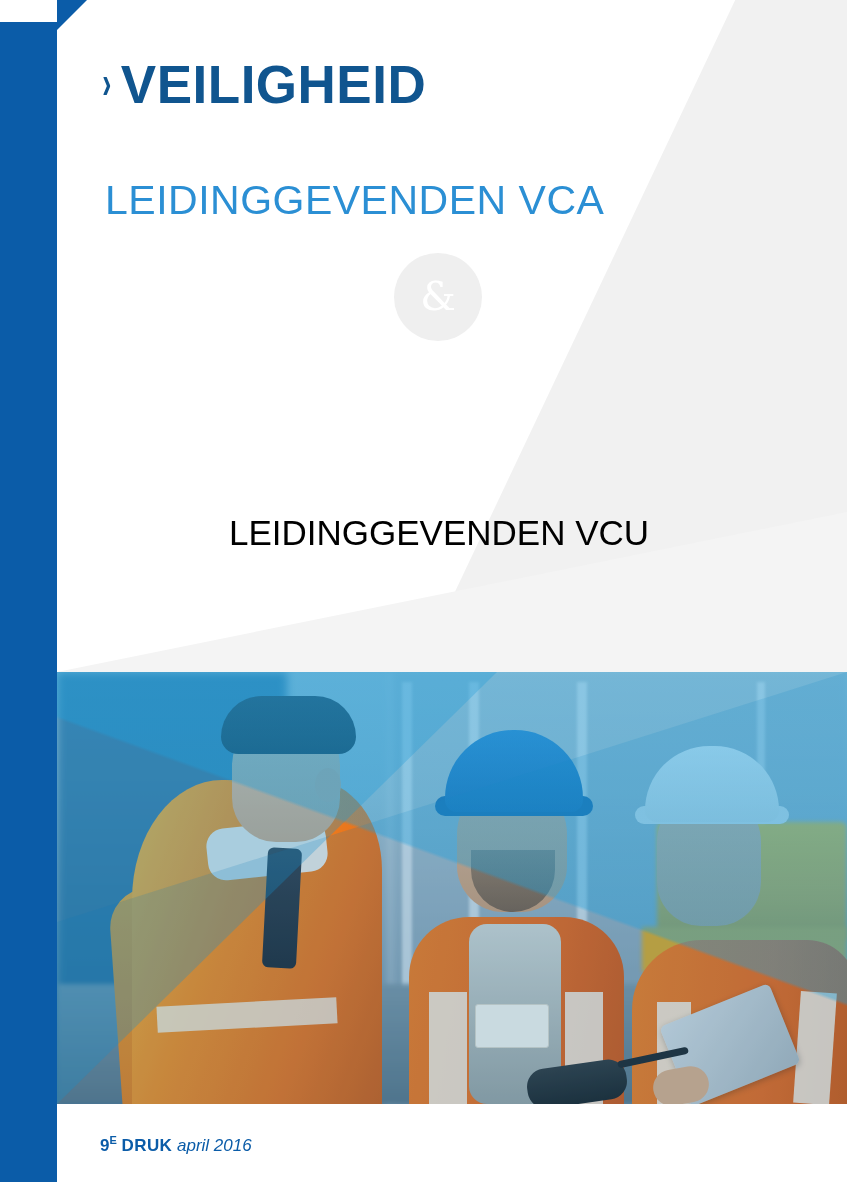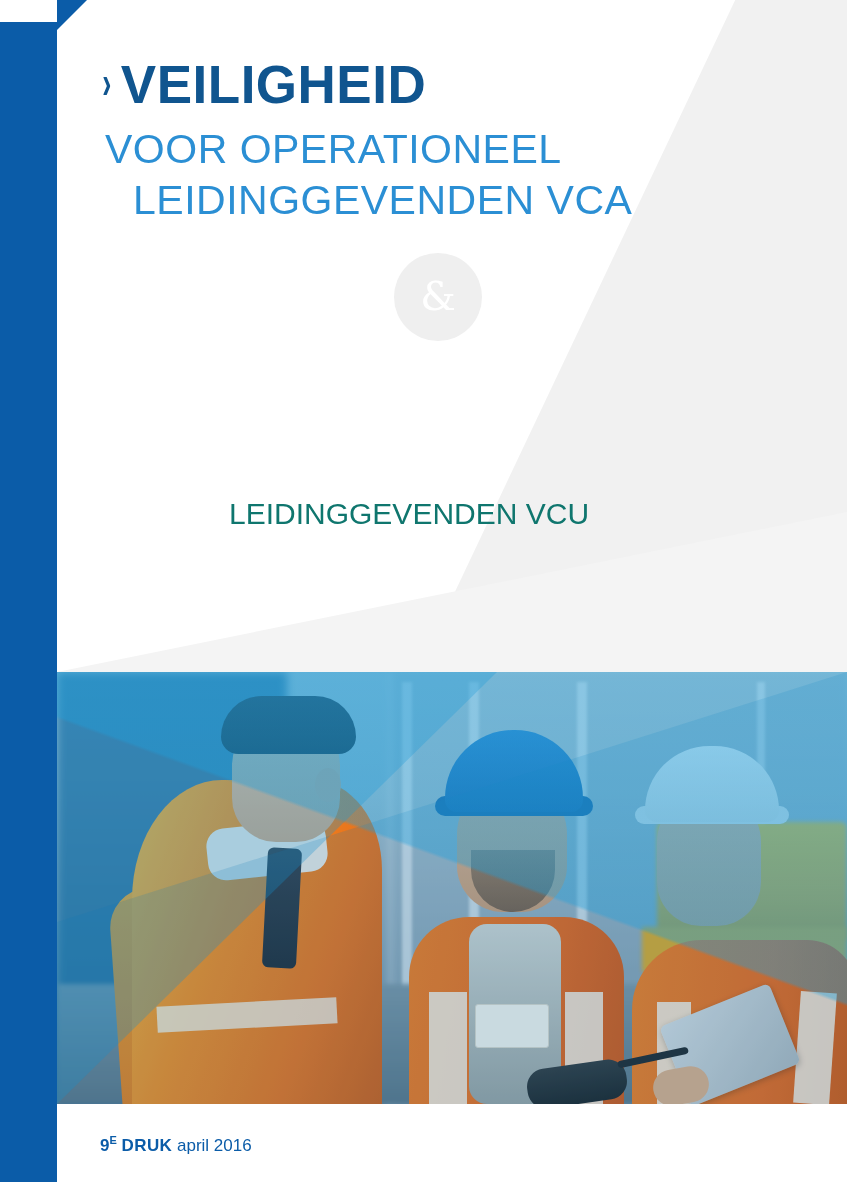--- a/index.html
+++ b/index.html
@@ -126,21 +126,21 @@
   .line-vca-sub2 {
     position: absolute;
     left: 48px;
     font-size: 41px;
     font-weight: normal;
     color: #2b8fd4;
     letter-spacing: 0.5px;
     white-space: nowrap;
   }
   .line-vca-sub1 { top: 126px; }
-  .line-vca-sub2 { top: 177px; margin-left: 28px; }
+  .line-vca-sub2 { top: 177px; }
 
   .amp-circle {
     position: absolute;
     left: 337px;
     top: 253px;
     width: 88px;
     height: 88px;
     border-radius: 50%;
     background: #efefef;
     display: flex;
@@ -178,23 +178,23 @@
     position: absolute;
     left: 116px;
     top: 434px;
     font-size: 41px;
     color: #2b8fd4;
     white-space: nowrap;
   }
   .line-vcu-sub2 {
     position: absolute;
     left: 172px;
-    top: 497px;
-    font-size: 30px;
-    color: #0f766e;
+    top: 513px;
+    font-size: 35px;
+    color: #000000;
     white-space: nowrap;
   }
 
   
   .photo {
     position: absolute;
     left: 57px;
     top: 672px;
     width: 790px;
     height: 432px;
@@ -465,20 +465,21 @@
   .edition .sup {
     font-weight: bold;
     font-size: 11px;
     vertical-align: super;
   }
   .edition .druk {
     font-weight: bold;
     letter-spacing: 0.4px;
   }
   .edition .date {
+    font-style: italic;
     font-weight: normal;
   }
 </style>
 </head>
 <body>
 
 <div class="page">
 
   <div class="left-bar"></div>
   <div class="left-bar-notch"></div>
@@ -489,21 +490,20 @@
     <div class="grey-wedge2"></div>
   </div>
   <div class="corner-triangle"></div>
 
   <div class="titles">
 
     <div class="line-vca-main">
       <span class="arrow-right">›</span><span>VEILIGHEID</span>
     </div>
 
-    <div class="line-vca-sub1">VOOR OPERATIONEEL</div>
     <div class="line-vca-sub2">LEIDINGGEVENDEN VCA</div>
 
     <div class="amp-circle">
       <span>&amp;</span>
     </div>
 
 
     <div class="line-vcu-sub2">LEIDINGGEVENDEN VCU</div>
   </div>
 

